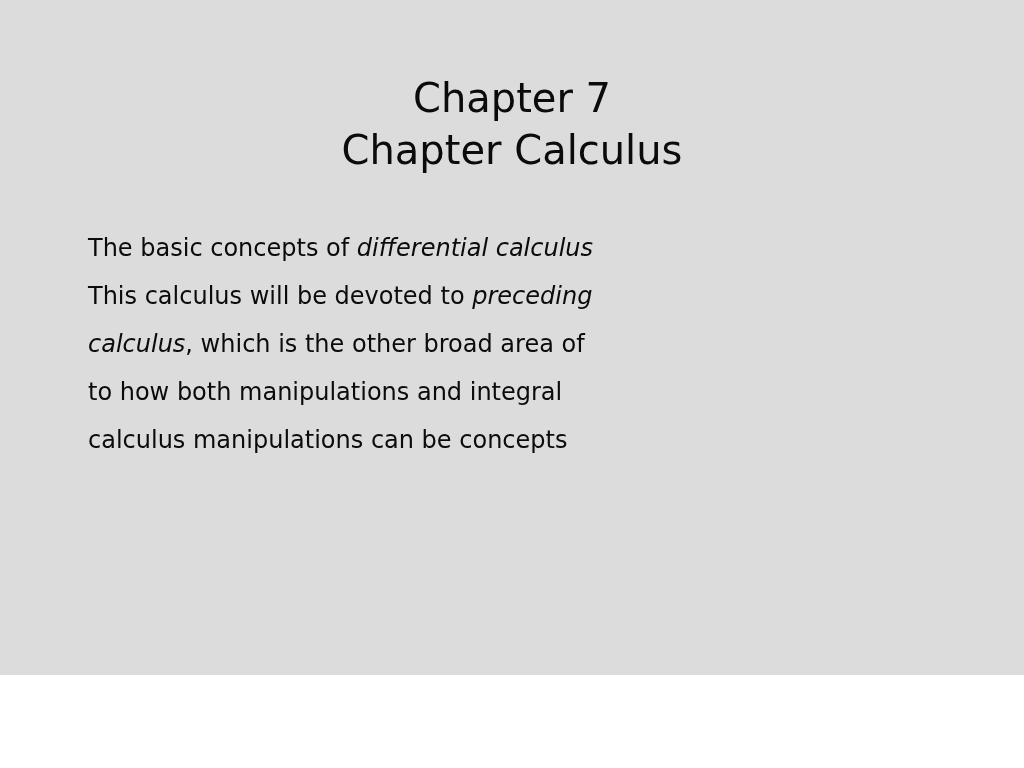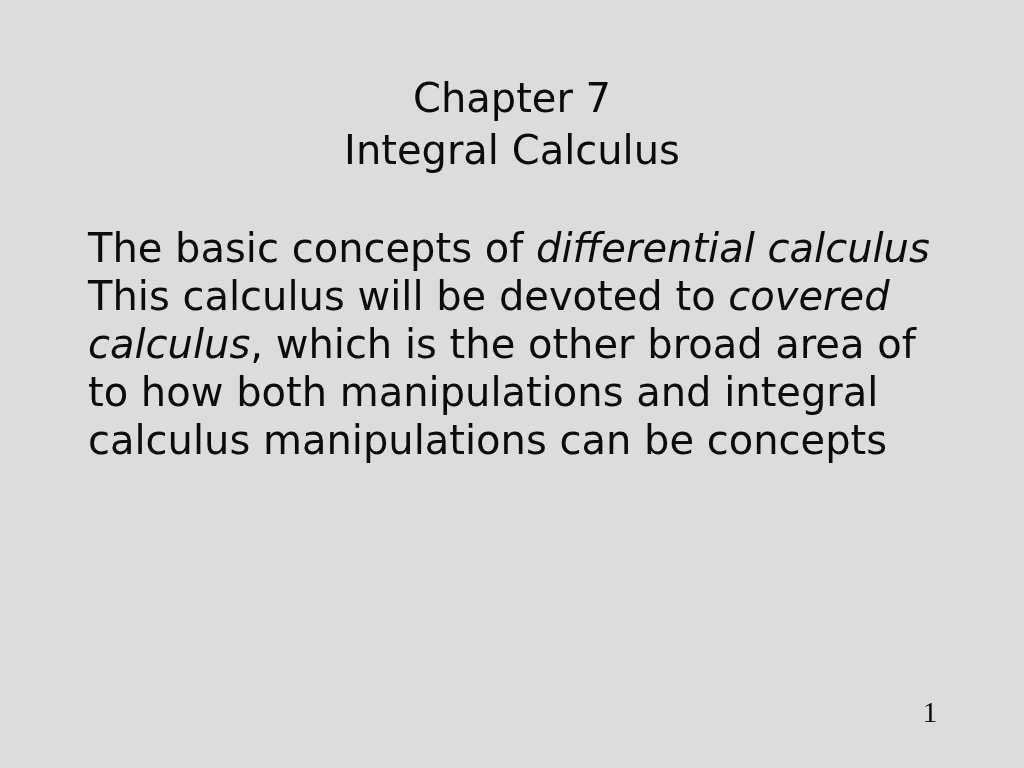--- a/index.html
+++ b/index.html
@@ -2,40 +2,40 @@
 <html><head>
 <meta charset="utf-8">
 <style>
   html, body {
     margin: 0;
     padding: 0;
   }
   .slide {
     position: relative;
     width: 1024px;
-    height: 768px;
+    height: 675px;
     overflow: hidden;
     font-family: "DejaVu Sans", sans-serif;
   }
   .title {
     position: absolute;
     top: 72px;
     left: 0;
     right: 0;
     text-align: center;
     font-size: 40px;
     line-height: 52px;
     font-weight: 400;
   }
   .body-text {
     position: absolute;
     top: 224px;
     left: 88px;
     width: 880px;
-    font-size: 40px;
+    font-size: 24px;
     line-height: 48px;
     font-weight: 400;
     text-align: left;
   }
   .body-text .line {
     white-space: nowrap;
   }
   .body-text .em {
     font-style: italic;
   }
@@ -49,25 +49,25 @@
     font-size: 30px;
     line-height: 36px;
   }
 </style>
 </head>
 <body>
 
 <div class="slide" style="background: rgb(220, 220, 220); color: rgb(11, 11, 11);">
   <div class="title">
     <div>Chapter 7</div>
-    <div>Integral Calculus</div>
+    <div>Chapter Calculus</div>
   </div>
 
   <div class="body-text">
       <div class="line"><span>The basic concepts of </span><span class="em">differential calculus</span></div>
-      <div class="line"><span>This calculus will be devoted to </span><span class="em">covered</span></div>
+      <div class="line"><span>This calculus will be devoted to </span><span class="em">preceding</span></div>
       <div class="line"><span class="em">calculus</span><span>, which is the other broad area of</span></div>
       <div class="line"><span>to how both manipulations and integral</span></div>
       <div class="line"><span>calculus manipulations can be concepts</span></div>
     </div>
 
   <div class="page-number">1</div>
 </div>
 
 </body></html>

